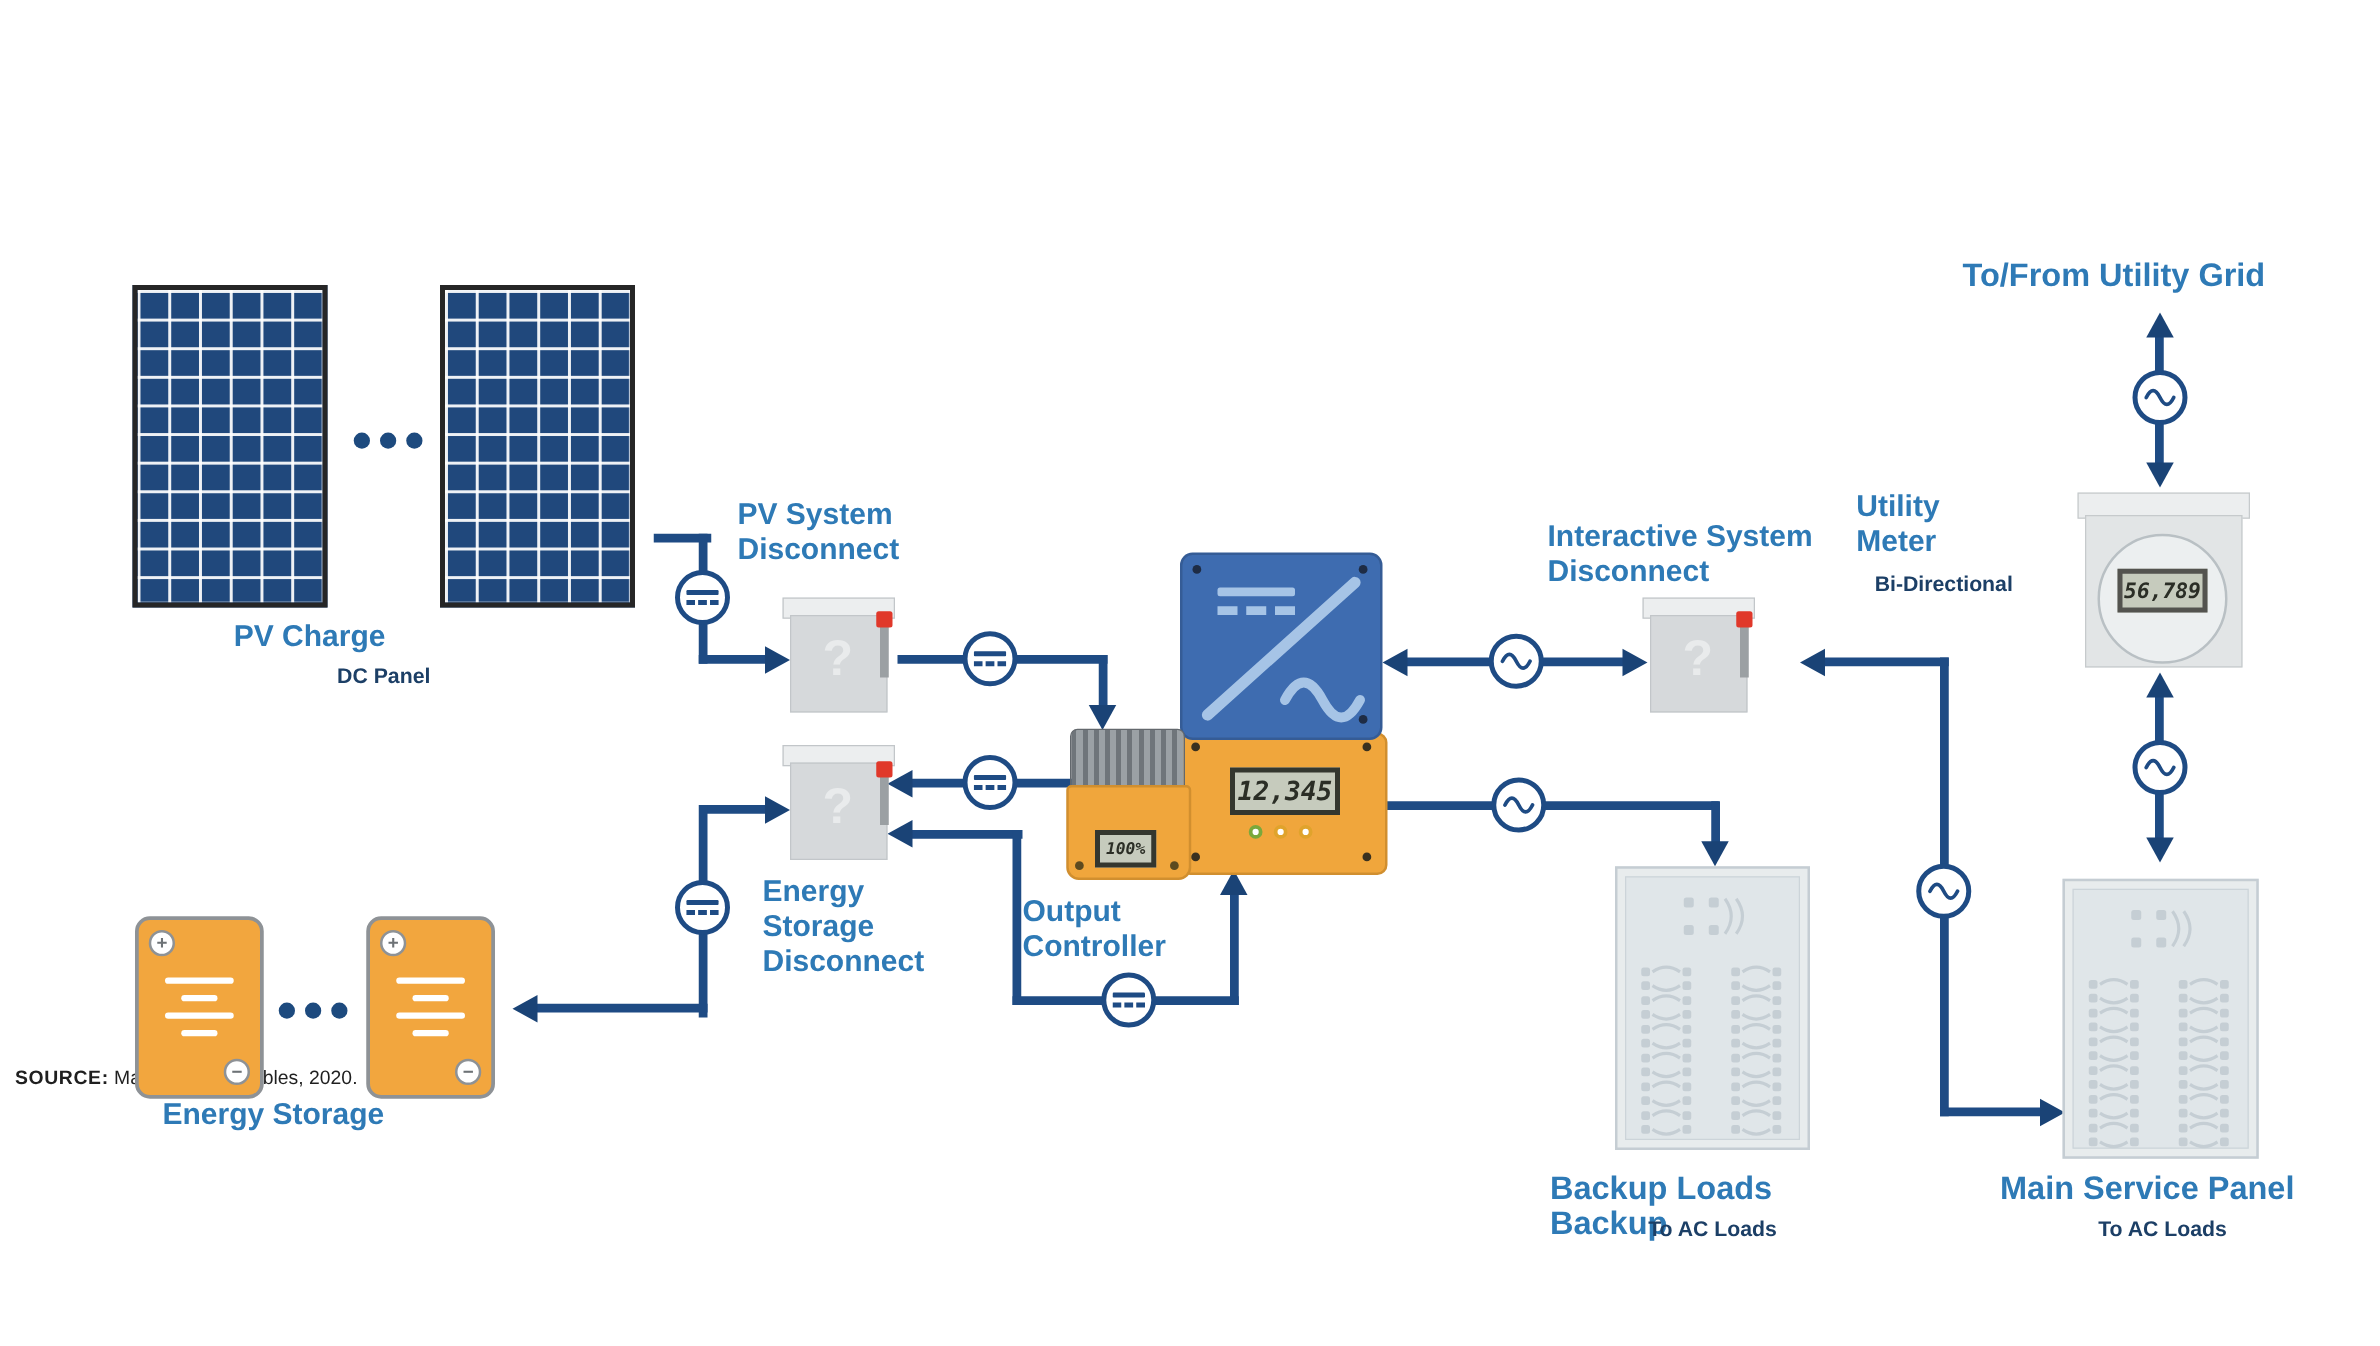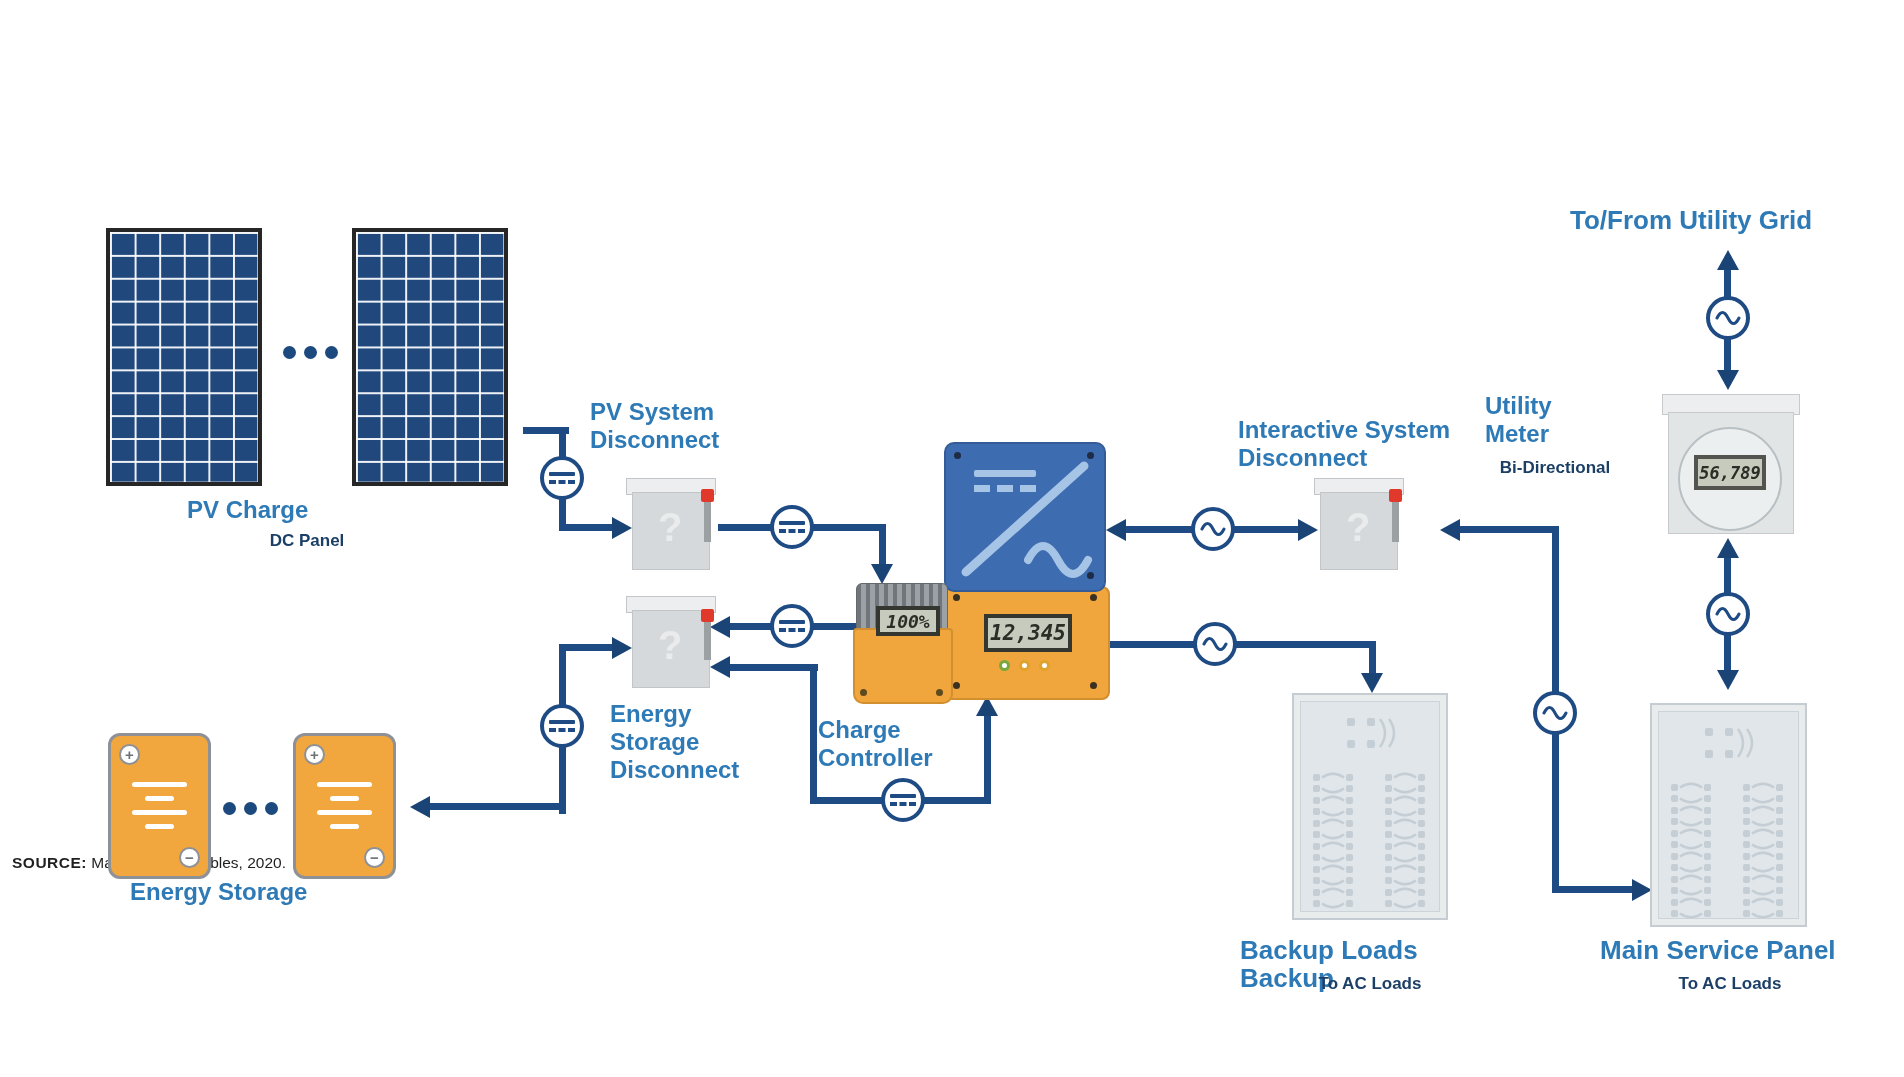--- a/index.html
+++ b/index.html
@@ -221,21 +221,21 @@
   <div class="disc-rod" style="left:704px;top:620px;width:7px;height:40px"></div>
   <div class="disc-knob" style="left:701px;top:609px;width:13px;height:13px"></div>
   <div class="lbl" style="left:610px;top:700px;width:168px">
     <span style="display:block">Energy</span>
     <span style="display:block">Storage</span>
     <span style="display:block">Disconnect</span>
   </div>
 
   <div class="heatsink" style="left:856px;top:583px;width:90px;height:46px"></div>
   <div class="cc-body" style="left:853px;top:628px;width:96px;height:72px"></div>
-  <div class="lcd" style="left:876px;top:606px;width:64px;height:30px;font-size:18px">
+  <div class="lcd" style="left:876px;top:664px;width:49px;height:30px;font-size:13px">
     <span>100%</span>
   </div>
   <div class="screw" style="left:860px;top:689px;background:#5d4a1f"></div>
   <div class="screw" style="left:936px;top:689px;background:#5d4a1f"></div>
 
   <div class="inv-blue" style="left:944px;top:442px;width:158px;height:146px">
     <svg width="158" height="146">
       <rect x="28" y="26" width="62" height="7" rx="2" fill="#a6c4e6"></rect>
       <rect x="28" y="41" width="16" height="7" fill="#a6c4e6"></rect>
       <rect x="51" y="41" width="16" height="7" fill="#a6c4e6"></rect>
@@ -254,21 +254,21 @@
   <div class="screw" style="left:1090px;top:682px;background:#3a3120"></div>
   <div class="lcd" style="left:984px;top:614px;width:88px;height:38px;font-size:21px">
     <span>12,345</span>
   </div>
   <div class="btnrow" style="left:999px;top:660px">
     <i style="border:3px solid #7aa83c"></i>
     <i style="border:3px solid #e0a32c"></i>
     <i style="border:3px solid #e0a32c"></i>
   </div>
   <div class="lbl" style="left:818px;top:716px;width:172px">
-    <span style="display:block">Charge</span>
+    <span style="display:block">Output</span>
     <span style="display:block">Controller</span>
   </div>
 
   <div class="battery" style="left:108px;top:733px">
     <span class="pole" style="left:8px;top:8px">+</span>
     <span class="pole" style="right:8px;bottom:8px">−</span>
     <span class="bline" style="left:21px;top:46px;width:55px"></span>
     <span class="bline" style="left:34px;top:60px;width:29px"></span>
     <span class="bline" style="left:21px;top:74px;width:55px"></span>
     <span class="bline" style="left:34px;top:88px;width:29px"></span>

